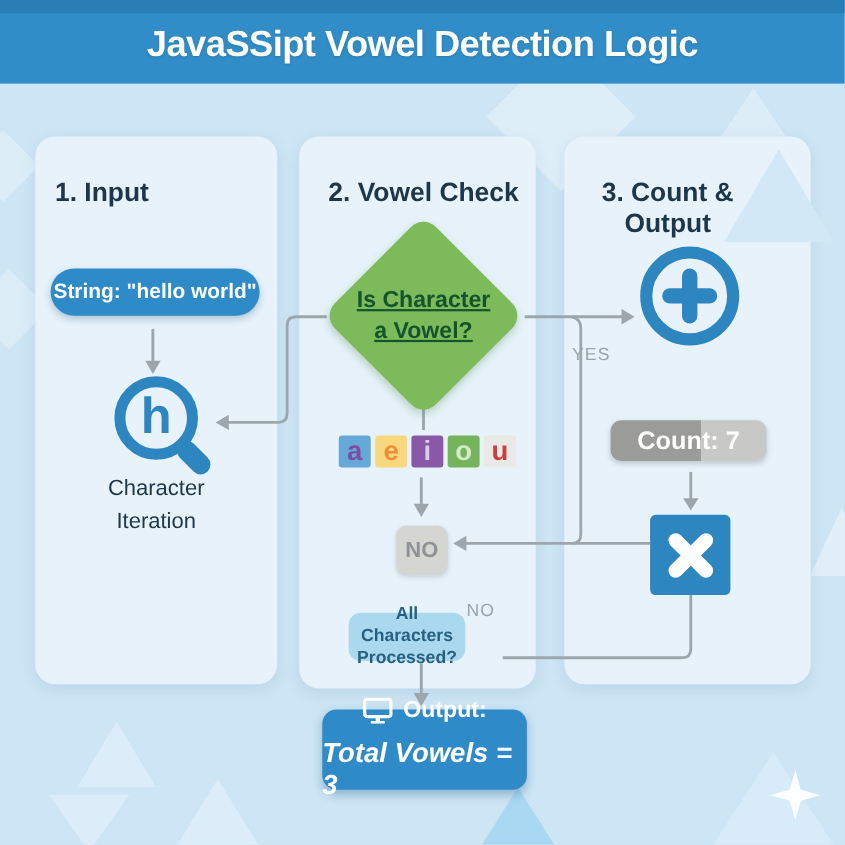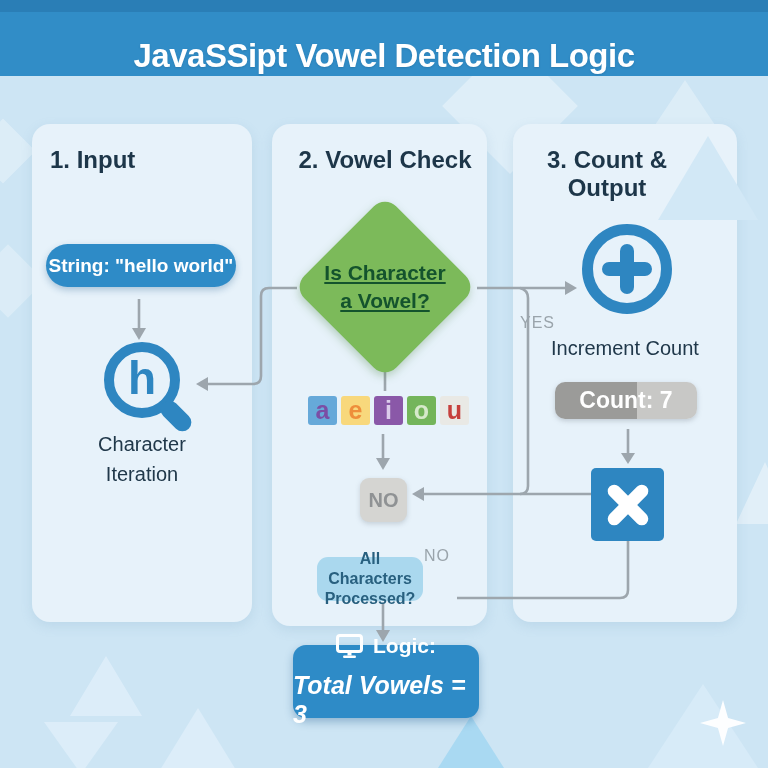--- a/index.html
+++ b/index.html
@@ -22,37 +22,37 @@
   
   .header {
     position: absolute; left: 0; top: 0; width: 768px; height: 76px;
     background: #318dc7; z-index: 4;
   }
   .header::before {
     content:""; position:absolute; left:0; top:0; width:768px; height:12px;
     background:#2a7eb6;
   }
   .title {
-    position: absolute; left: 0; top: 24px; width: 768px; height: 64px;
+    position: absolute; left: 0; top: 8px; width: 768px; height: 64px;
     display: flex; align-items: center; justify-content: center;
     color: #ffffff; font-size: 33px; font-weight: 700; letter-spacing: -0.5px;
     text-shadow: 0 1px 2px rgba(20,70,110,0.25);
   }
 
   
   .panel {
     position: absolute; background: #e7f2fa; border-radius: 18px; z-index: 1;
     box-shadow: 0 4px 12px rgba(110,155,190,0.18);
   }
   #panel-input  { left: 32px;  top: 124px; width: 220px; height: 498px; }
   #panel-vowel  { left: 272px; top: 124px; width: 215px; height: 502px; }
   #panel-count  { left: 513px; top: 124px; width: 224px; height: 498px; }
 
   .col-heading {
-    position: absolute; z-index: 5; color: #1d3649; font-size: 24px; font-weight: 700;
+    position: absolute; z-index: 5; color: #1d3649; font-size: 24px; font-weight: 700; margin-top: 16px;
   }
   #heading-1 { left: 50px;  top: 146px; }
   #heading-2 { left: 272px; top: 146px; width: 213px; text-align: center; padding-left: 13px; }
   #heading-3 { left: 513px; top: 146px; width: 188px; text-align: center; }
 
   .preline { white-space: pre-line; }
 
   
   .string-pill {
     position: absolute; left: 46px; top: 244px; width: 190px; height: 43px; z-index: 5;
@@ -246,23 +246,22 @@
   <div class="allchars-box preline">All Characters
 Processed?</div>
 
   <div class="output-box">
     <div class="output-row1">
       <svg width="27" height="24" viewBox="0 0 27 24">
         <rect x="1.5" y="1.5" width="24" height="16" rx="2.5" fill="none" stroke="#ffffff" stroke-width="3"></rect>
         <rect x="11.5" y="18" width="4" height="3.5" fill="#ffffff"></rect>
         <rect x="7" y="21.5" width="13" height="2.5" rx="1.2" fill="#ffffff"></rect>
       </svg>
-      <span>Logic:</span>
+      <span>Output:</span>
     </div>
     <div class="output-row2">Total Vowels = 3</div>
   </div>
 
   <div class="plus-circle"></div>
-  <div class="increment-label">Increment Count</div>
   <div class="count-badge">Count: 7</div>
   <div class="x-box"></div>
 
 </div>
 
 </body></html>

